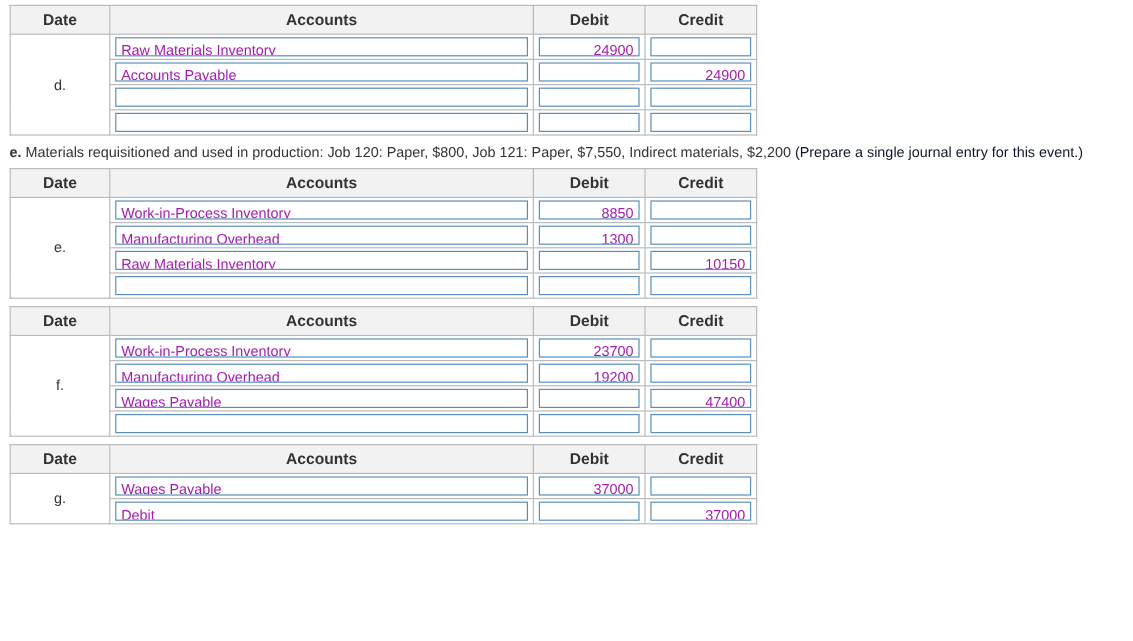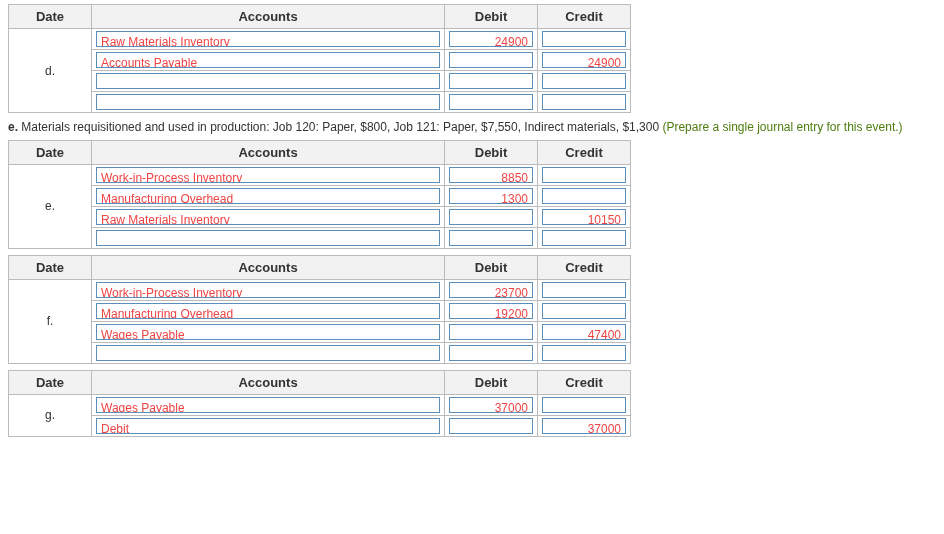--- a/index.html
+++ b/index.html
@@ -18,21 +18,21 @@
   .narrative {
     font-size: 12px;
     color: #333;
     margin: 6px 0 4px 0;
     line-height: 1.4;
   }
   .narrative .letter-bold {
     font-weight: bold;
   }
   .narrative .green {
-    color: #4d7c0f;
+    color: #0f172a;
   }
   table.journal {
     border-collapse: collapse;
     margin-bottom: 4px;
   }
   table.journal th {
     background: #f2f2f2;
     border: 1px solid #bbb;
     font-weight: bold;
     text-align: center;
@@ -53,21 +53,21 @@
     background: #f2f2f2;
     font-weight: normal;
   }
   .input-box {
     border: 1px solid #5b8fb9;
     background: #fff;
     padding: 2px 4px;
     height: 16px;
     line-height: 16px;
     font-size: 12px;
-    color: #ef4444;
+    color: #a21caf;
     box-sizing: border-box;
     width: 100%;
     overflow: hidden;
     white-space: nowrap;
   }
   .input-box.num {
     text-align: right;
   }
   td.acct-cell { }
   td.amt-cell  { }
@@ -129,21 +129,21 @@
               <div class="input-box num"></div>
             </td>
             <td class="amt-cell col-amt">
               <div class="input-box num"></div>
             </td>
           </tr>
         </tbody>
       </table>
     </div>
     <div class="journal-block">
-      <div class="narrative"><span class="letter-bold">e.</span><span> Materials requisitioned and used in production: Job 120: Paper, $800, Job 121: Paper, $7,550, Indirect materials, $1,300 </span><span class="green">(Prepare a single journal entry for this event.)</span></div>
+      <div class="narrative"><span class="letter-bold">e.</span><span> Materials requisitioned and used in production: Job 120: Paper, $800, Job 121: Paper, $7,550, Indirect materials, $2,200 </span><span class="green">(Prepare a single journal entry for this event.)</span></div>
       <table class="journal">
         <thead>
           <tr>
             <th class="col-date">Date</th>
             <th class="col-acct">Accounts</th>
             <th class="col-amt">Debit</th>
             <th class="col-amt">Credit</th>
           </tr>
         </thead>
         <tbody>

